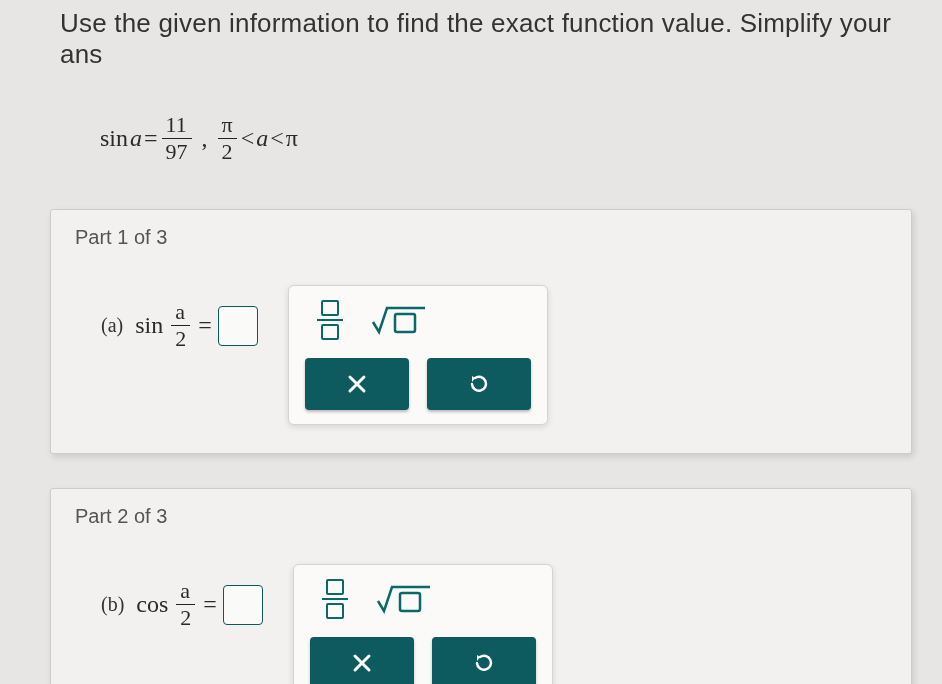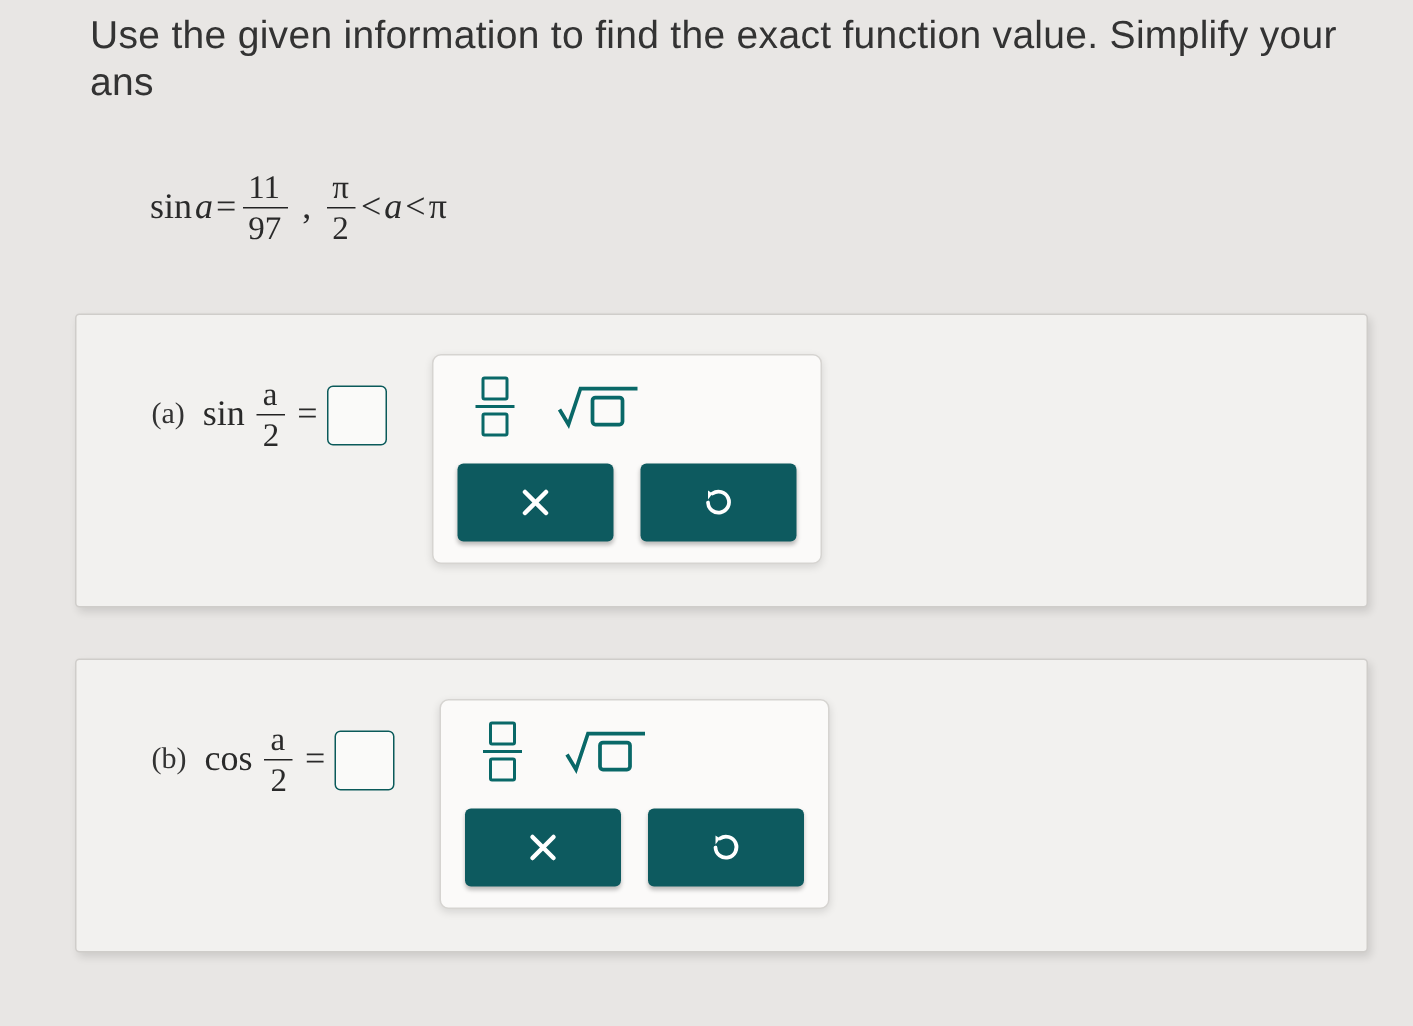--- a/index.html
+++ b/index.html
@@ -157,20 +157,21 @@
     <span class="num">π</span>
     <span class="den">2</span>
   </span>
   <span>&lt;</span>
   <span class="var">a</span>
   <span>&lt;</span>
   <span>π</span>
 </div>
 
 <div class="part-card">
+  <div class="part-header">Part 1 of 3</div>
   <div class="part-body">
     <div class="expr">
       <span class="label-letter">(a)</span>
       <span class="func">sin</span>
       <span class="frac">
         <span class="num var">a</span>
         <span class="den">2</span>
       </span>
       <span>=</span>
       <span class="answer-box"></span>
@@ -203,20 +204,21 @@
             <path d="M4 11 A7 7 0 1 0 7 5" stroke="#fff" stroke-width="2.5" fill="none" stroke-linecap="round"></path>
             <path d="M4 3 L7 5 L4 9" fill="#fff"></path>
           </svg>
         </div>
       </div>
     </div>
   </div>
 </div>
 
 <div class="part-card">
+  <div class="part-header">Part 2 of 3</div>
   <div class="part-body">
     <div class="expr">
       <span class="label-letter">(b)</span>
       <span class="func">cos</span>
       <span class="frac">
         <span class="num var">a</span>
         <span class="den">2</span>
       </span>
       <span>=</span>
       <span class="answer-box"></span>

